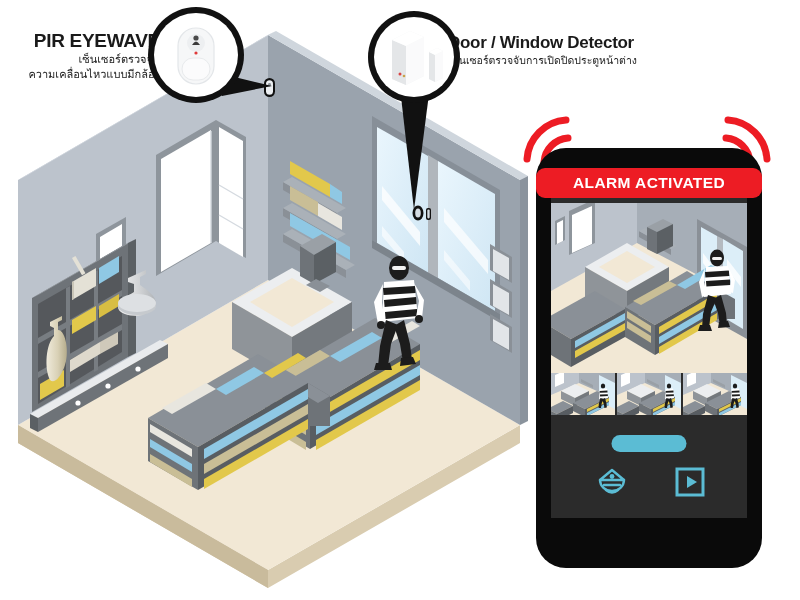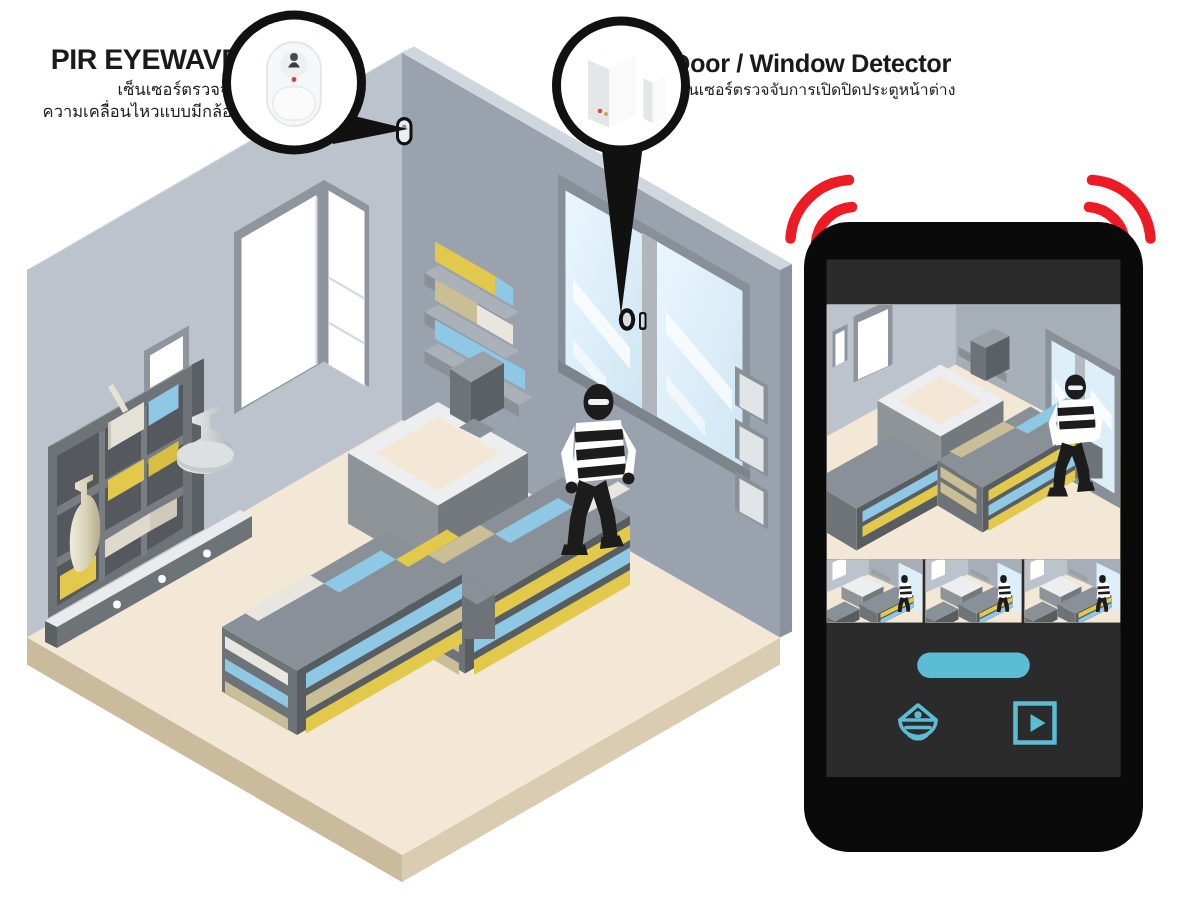--- a/index.html
+++ b/index.html
@@ -544,14 +544,17 @@
           <circle cx="17" cy="9.5" r="2.4" fill="#5BBCD4"></circle>
         </svg>
         <svg class="phone-icon" id="play-icon" width="30" height="30" viewBox="0 0 30 30">
           <rect x="2" y="2" width="26" height="26" fill="none" stroke="#5BBCD4" stroke-width="3"></rect>
           <polygon points="12,9 22,15 12,21" fill="#5BBCD4"></polygon>
         </svg>
       </div>
     </div>
   </div>
 
+  <div id="alarm-banner">
+    <span>ALARM ACTIVATED</span>
+  </div>
 
 </div>
 
 </body></html>

